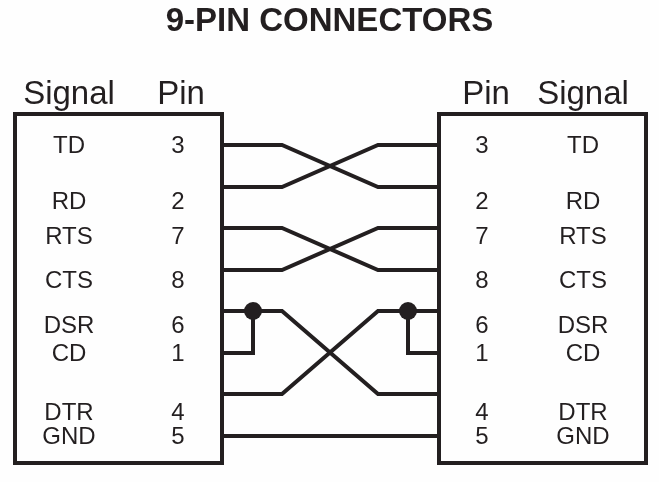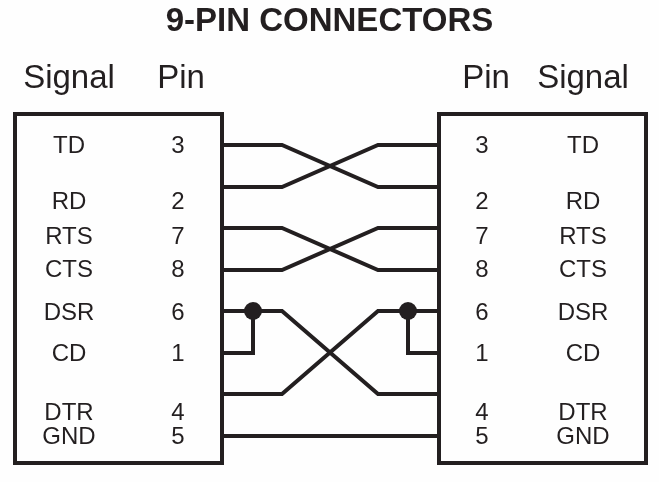--- a/index.html
+++ b/index.html
@@ -8,21 +8,21 @@
     background:#fefefe;
     font-family:"Liberation Sans","DejaVu Sans",sans-serif;
     color:#231f20;
   }
   .stage{position:absolute;left:0;top:0;width:659px;height:410px;}
   .title{
     position:absolute;left:0;top:0;width:659px;text-align:center;
     font-size:33px;font-weight:bold;line-height:40px;letter-spacing:0px;
   }
   .hdr{
-    position:absolute;top:58px;transform:translateX(-50%);
+    position:absolute;top:74px;transform:translateX(-50%);
     font-size:33px;line-height:38px;white-space:nowrap;
   }
   .hdr-left-signal{left:69px;}
   .hdr-left-pin{left:181px;}
   .hdr-right-pin{left:486px;}
   .hdr-right-signal{left:583px;}
   svg.wires{position:absolute;left:0;top:0;pointer-events:none;}
   .pin-row{position:absolute;left:0;width:659px;height:42px;}
   .cell{
     position:absolute;top:0;height:42px;display:flex;align-items:center;
@@ -81,27 +81,27 @@
     <span class="cell c-lpin">2</span>
     <span class="cell c-rpin">2</span>
     <span class="cell c-rsig">RD</span>
   </div>
   <div class="pin-row" style="top:215px">
     <span class="cell c-lsig">RTS</span>
     <span class="cell c-lpin">7</span>
     <span class="cell c-rpin">7</span>
     <span class="cell c-rsig">RTS</span>
   </div>
-  <div class="pin-row" style="top:248px">
+  <div class="pin-row" style="top:259px">
     <span class="cell c-lsig">CTS</span>
     <span class="cell c-lpin">8</span>
     <span class="cell c-rpin">8</span>
     <span class="cell c-rsig">CTS</span>
   </div>
-  <div class="pin-row" style="top:291px">
+  <div class="pin-row" style="top:304px">
     <span class="cell c-lsig">DSR</span>
     <span class="cell c-lpin">6</span>
     <span class="cell c-rpin">6</span>
     <span class="cell c-rsig">DSR</span>
   </div>
   <div class="pin-row" style="top:332px">
     <span class="cell c-lsig">CD</span>
     <span class="cell c-lpin">1</span>
     <span class="cell c-rpin">1</span>
     <span class="cell c-rsig">CD</span>

